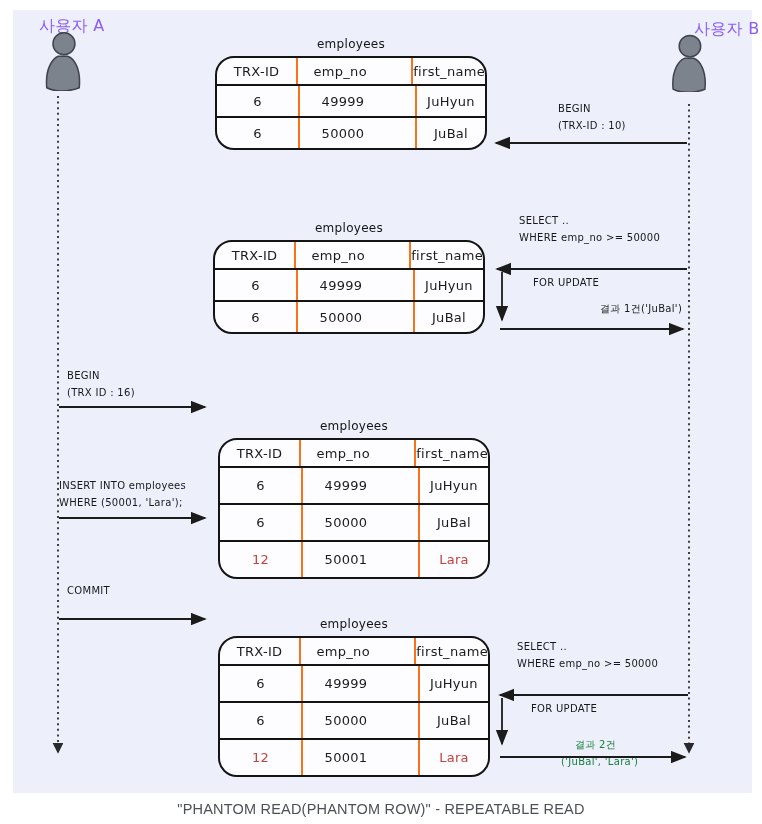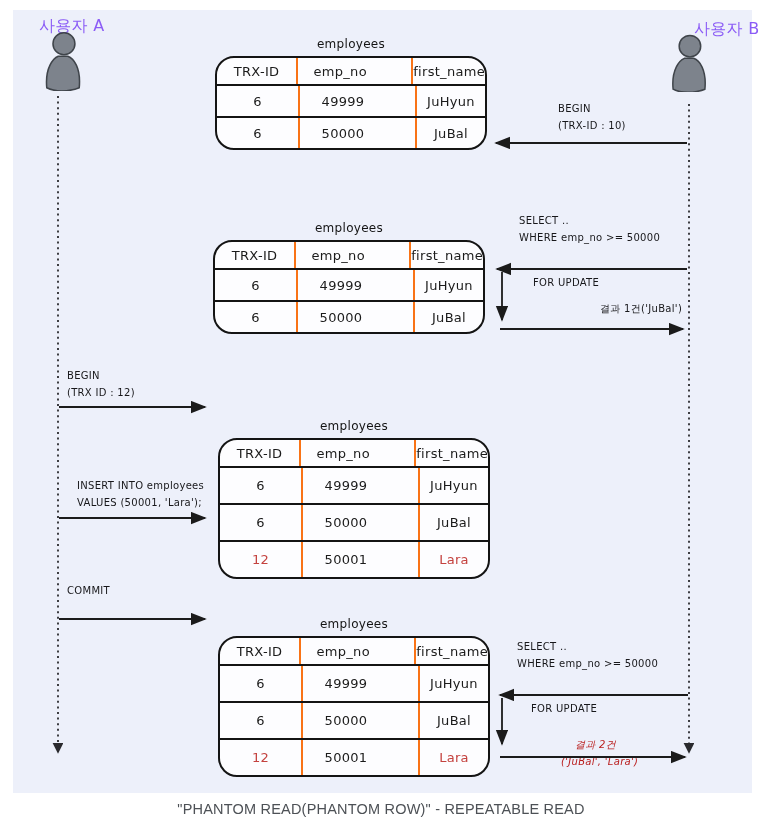--- a/index.html
+++ b/index.html
@@ -23,21 +23,21 @@
   .tcell{display:flex;align-items:center;justify-content:center;font-size:13px;letter-spacing:.3px;}
   .tcell + .tcell{border-left:2px solid #f97316;}
   .c1{width:81px;} .c2{width:86px;} .c3{flex:1;margin-left:29px;}
   .thead .tcell{height:26px;}
   .rows2 .trow:not(.thead) .tcell{height:30px;}
   .rows3 .trow:not(.thead) .tcell{height:35px;}
   .red{color:#c4423f;}
 
   .msg{position:absolute;font-size:10px;line-height:17px;letter-spacing:.3px;white-space:nowrap;color:#17171a;}
   .msg .ind{padding-left:14px;margin-top:28px;}
-  .msg-red{color:#b91c1c;font-style:italic;}
+  .msg-red{color:#15803d;}
 
   .caption{position:absolute;left:0;top:801px;width:762px;text-align:center;
     font-family:"Liberation Sans",sans-serif;font-size:14.5px;color:#4d5156;letter-spacing:.2px;}
 </style>
 </head>
 <body>
 
 <div class="panel"></div>
 
 <div class="actor-label" style="left:39px;top:16px;">사용자 A</div>
@@ -158,26 +158,26 @@
 <div class="msg" style="left:519px;top:212px;">
   <div>SELECT ..</div>
   <div>WHERE emp_no &gt;= 50000</div>
   <div class="ind">FOR UPDATE</div>
 </div>
 
 <div class="msg" style="left:561px;top:300px;margin-left:39px;">결과 1건('JuBal')</div>
 
 <div class="msg" style="left:67px;top:367px;">
   <div>BEGIN</div>
-  <div>(TRX ID : 12)</div>
-</div>
-
-<div class="msg" style="left:77px;top:477px;">
+  <div>(TRX ID : 16)</div>
+</div>
+
+<div class="msg" style="left:59px;top:477px;">
   <div>INSERT INTO employees</div>
-  <div>VALUES (50001, 'Lara');</div>
+  <div>WHERE (50001, 'Lara');</div>
 </div>
 
 <div class="msg" style="left:67px;top:582px;">COMMIT</div>
 
 <div class="msg" style="left:517px;top:638px;">
   <div>SELECT ..</div>
   <div>WHERE emp_no &gt;= 50000</div>
   <div class="ind">FOR UPDATE</div>
 </div>
 

